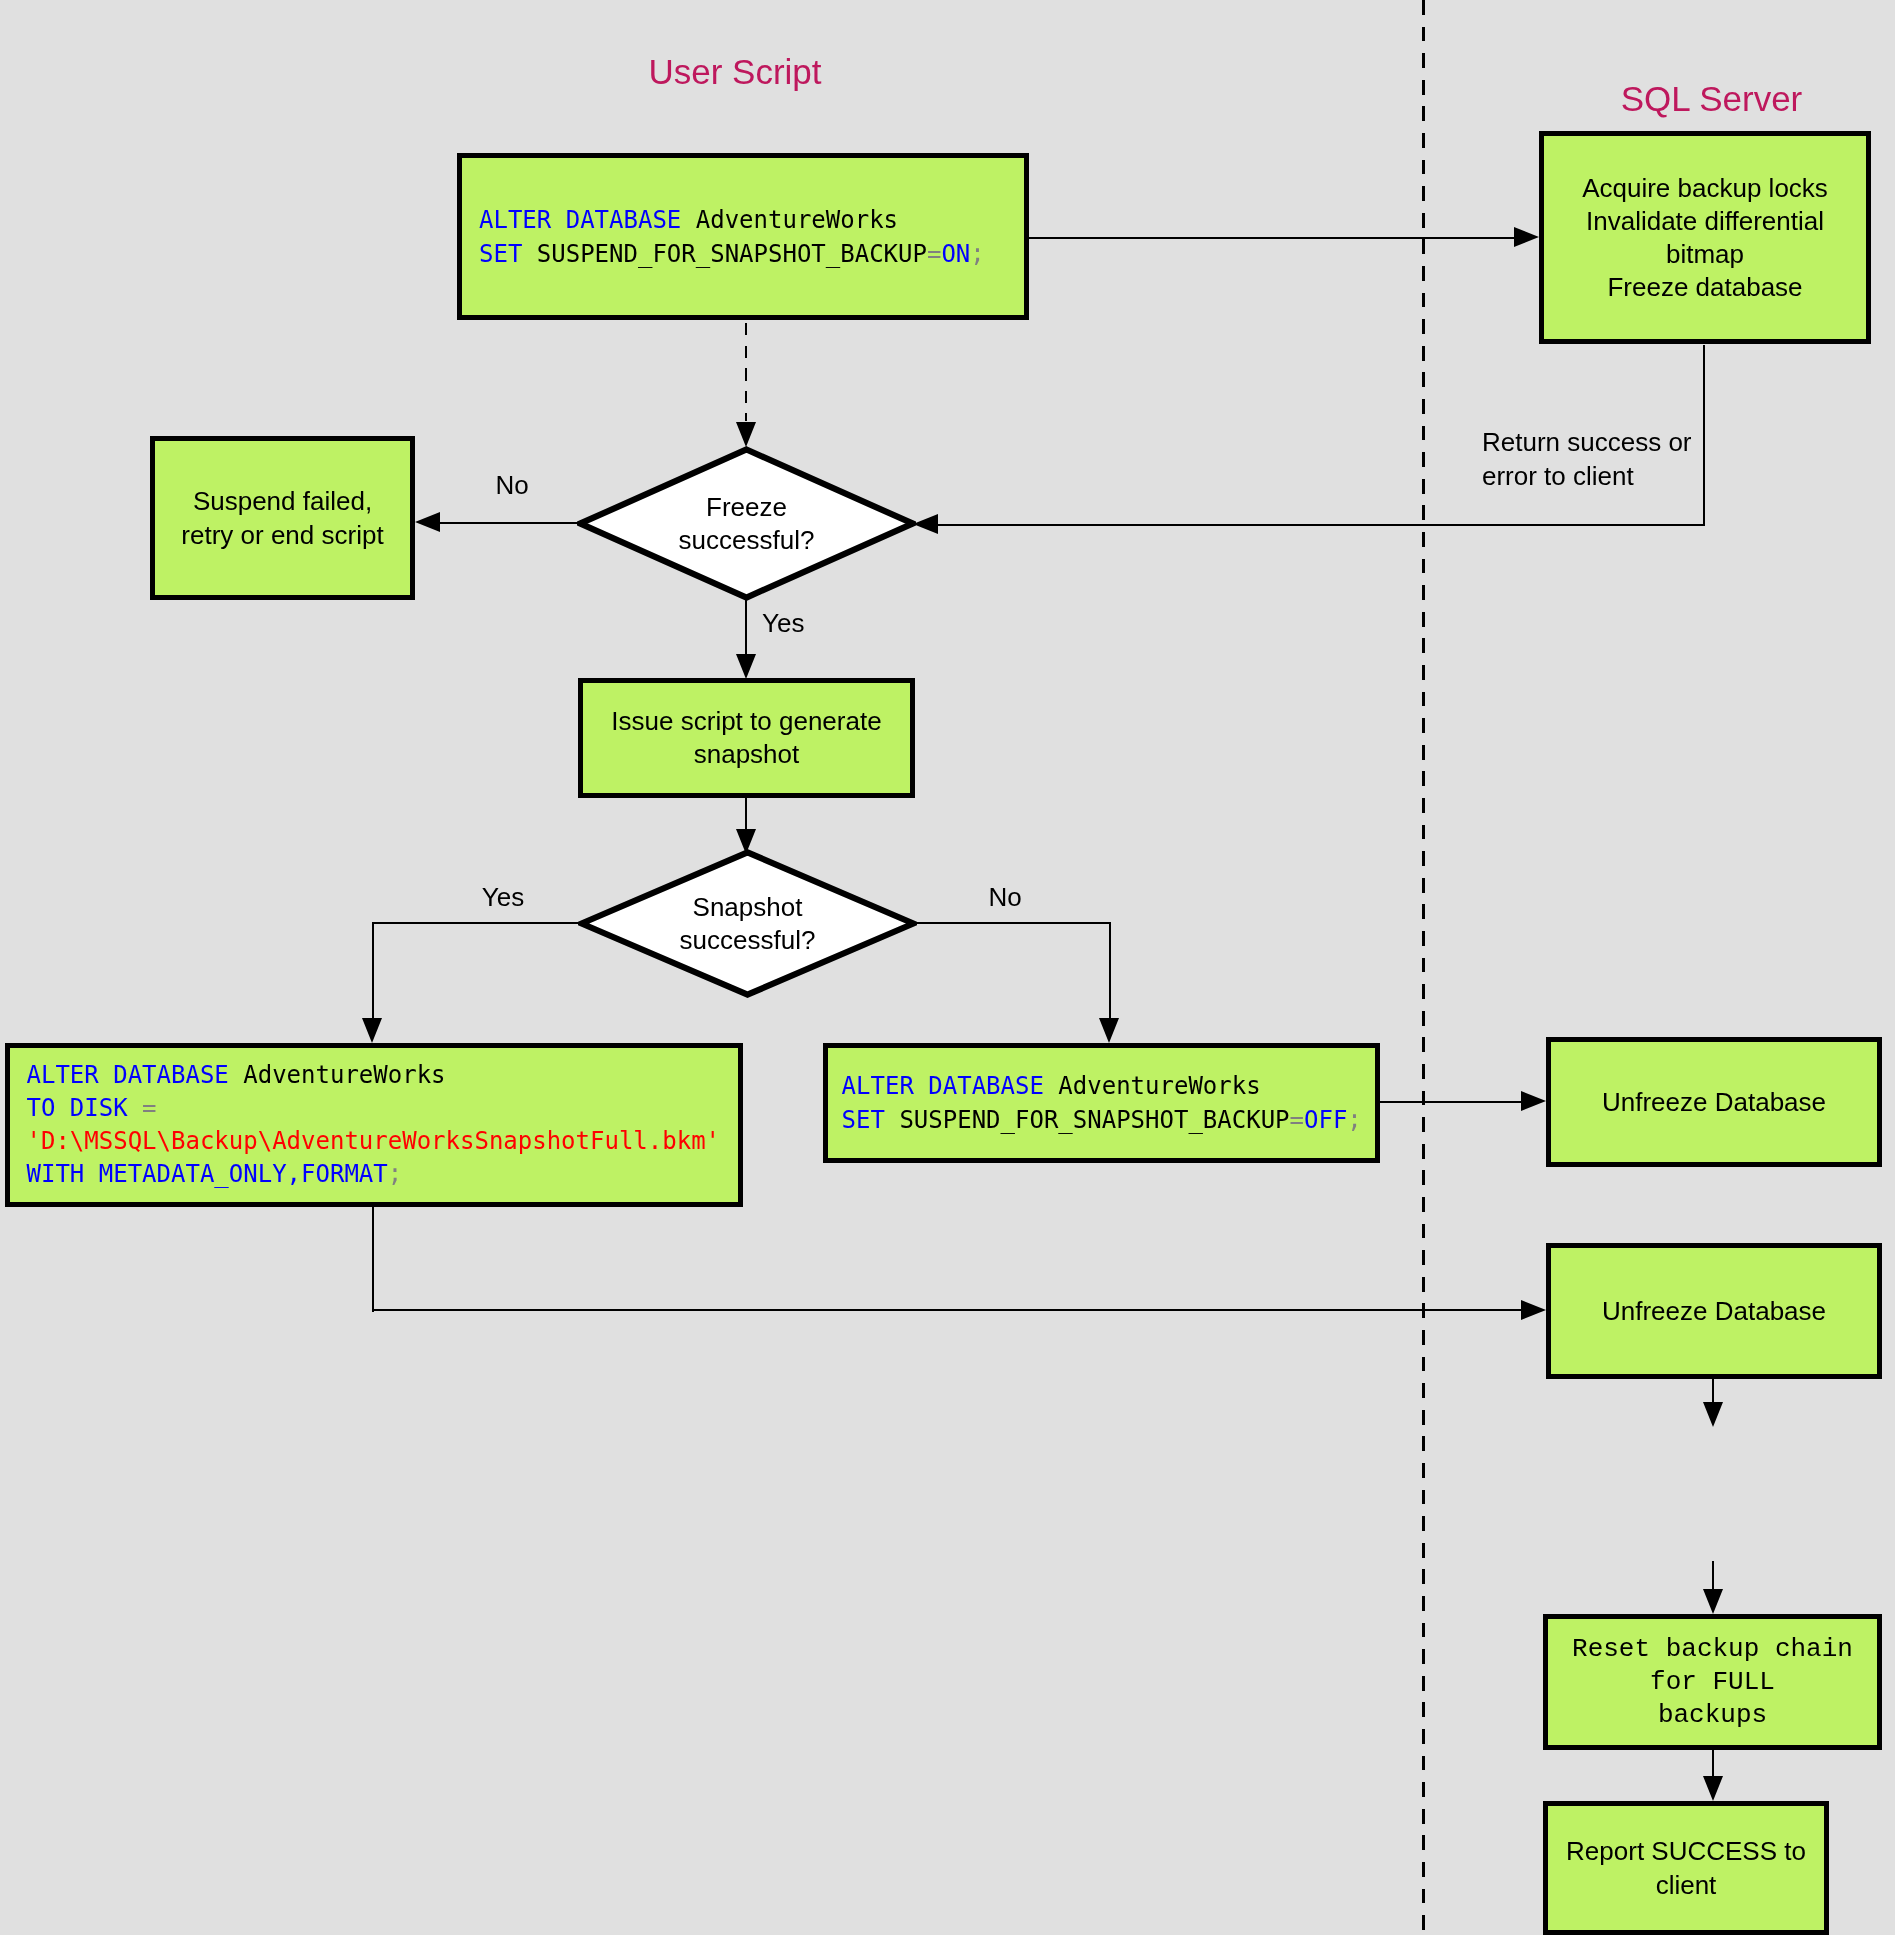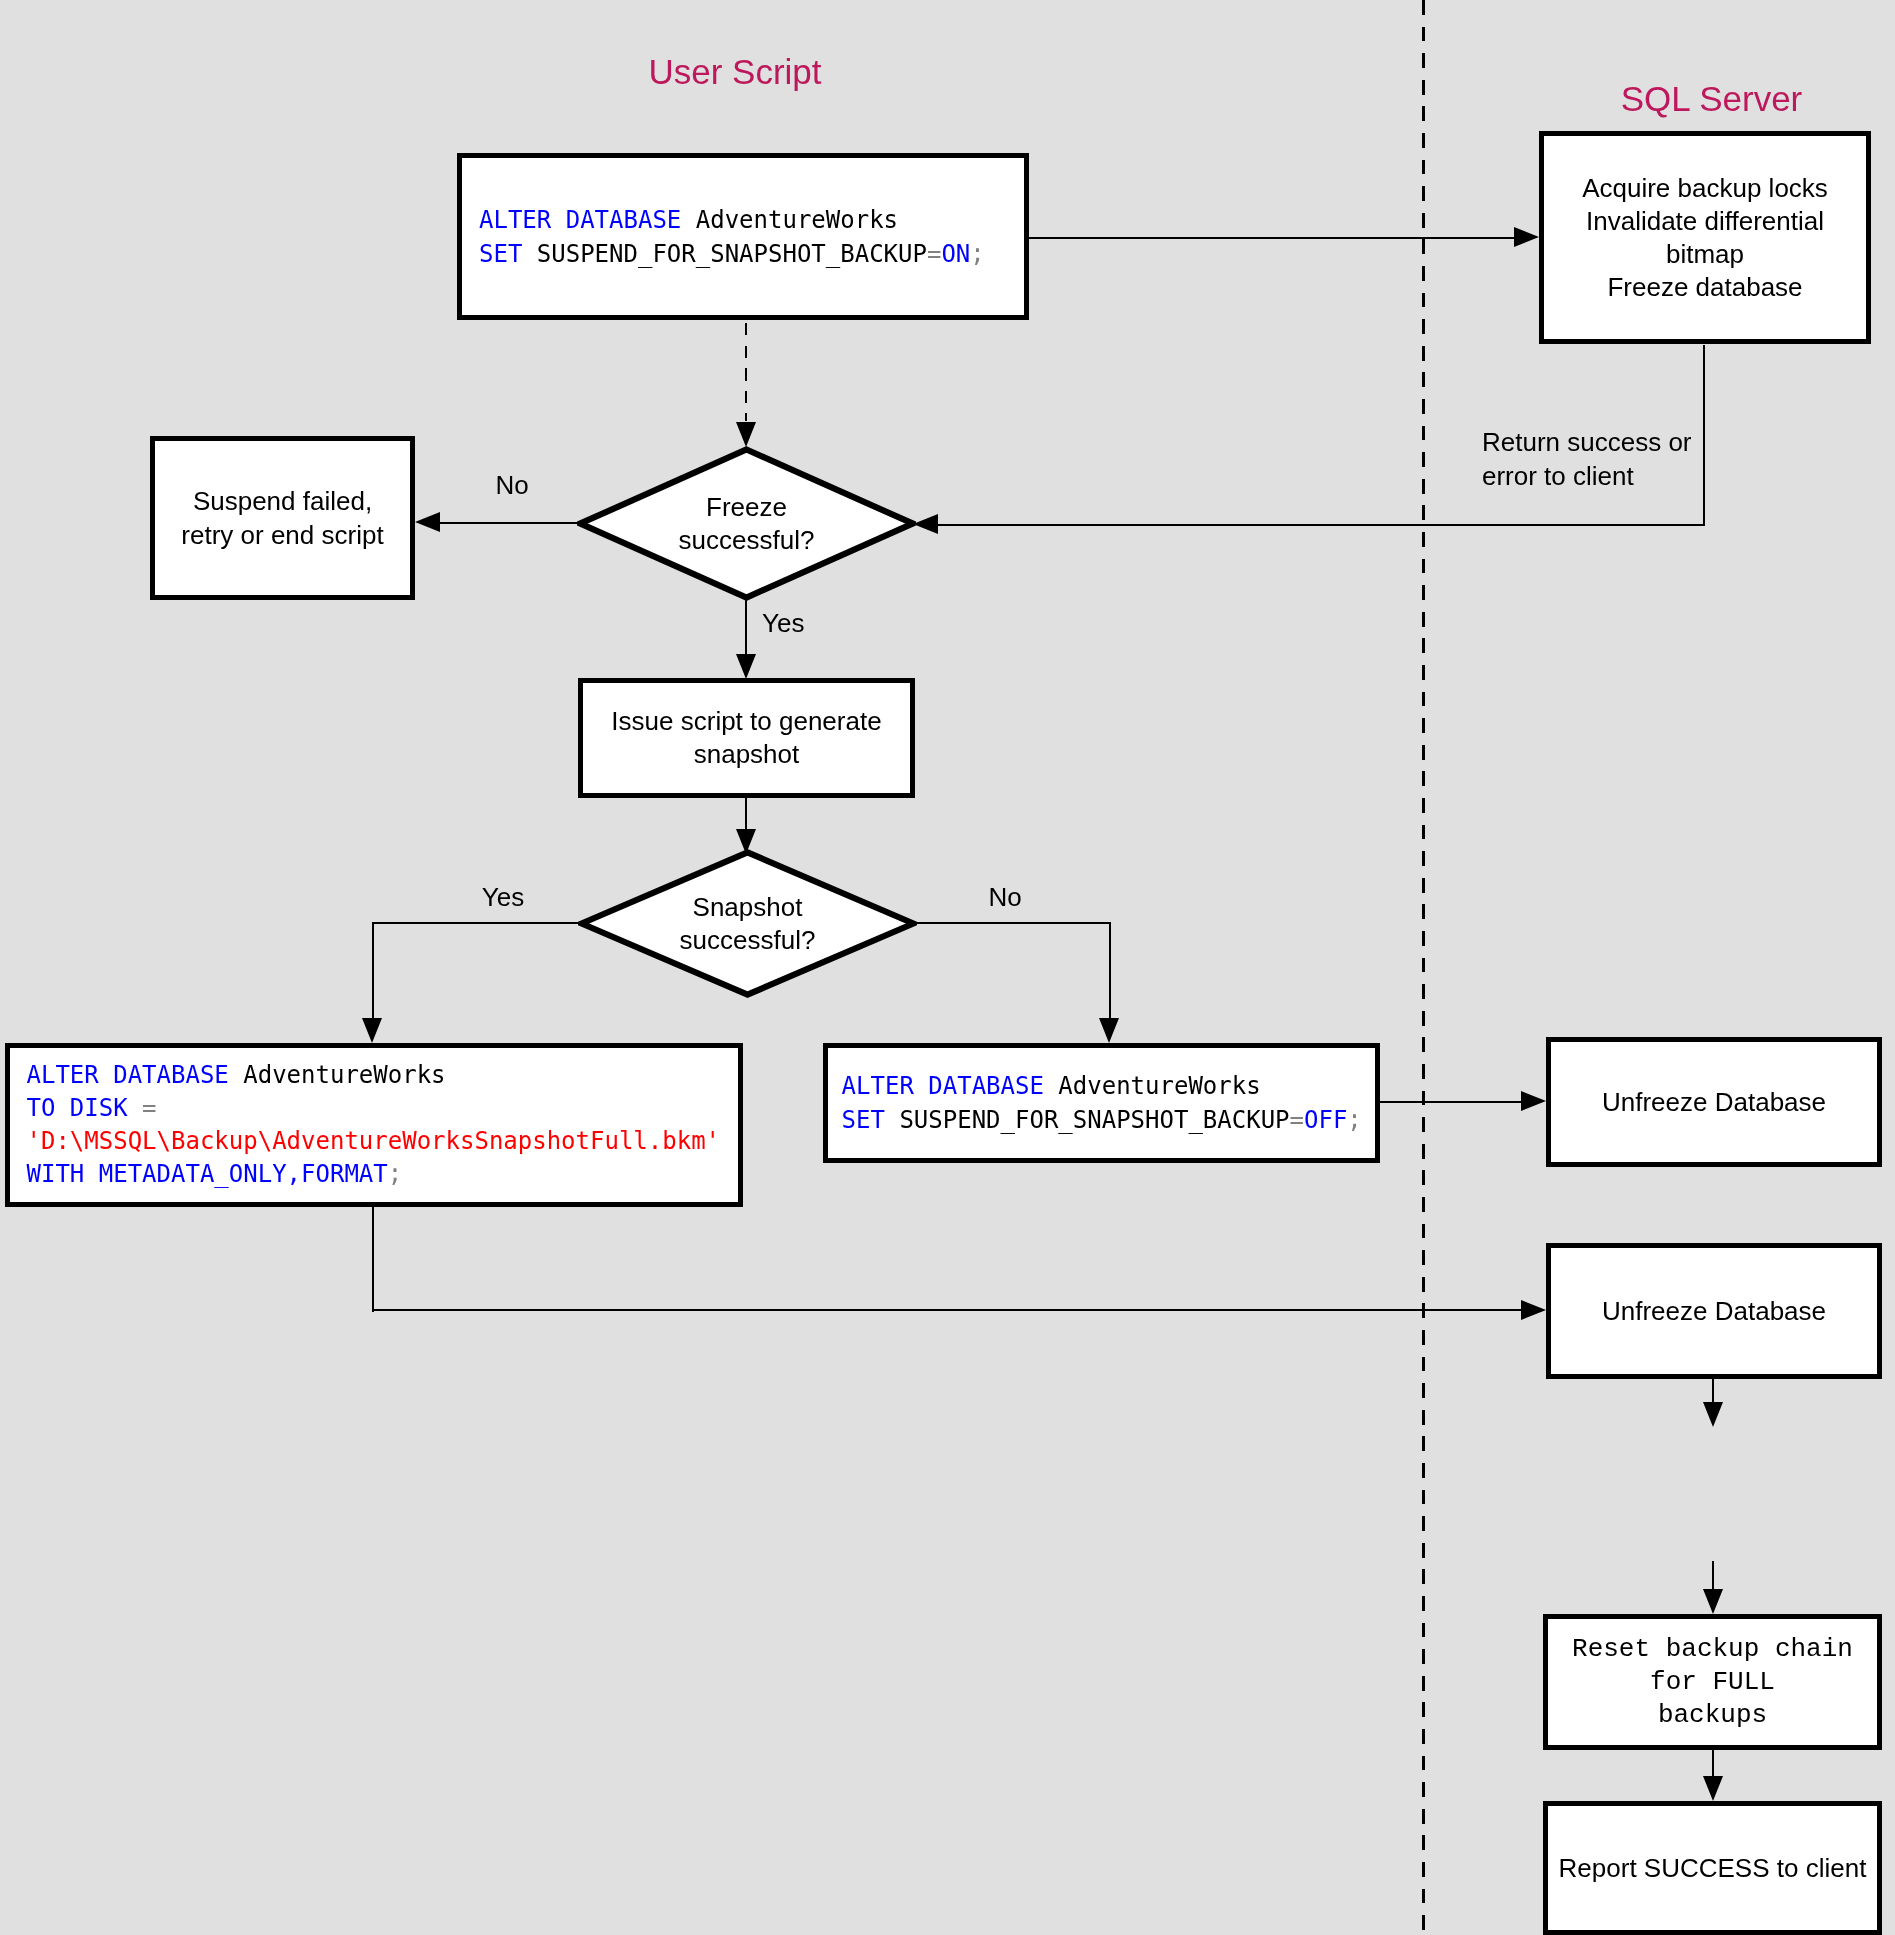--- a/index.html
+++ b/index.html
@@ -1,19 +1,19 @@
 <!DOCTYPE html>
 <html style="--bg: #e0e0e0; --line: #000000; --keyword: #0000ff; --plain: #000000; --operator: #808080; --string: #ff0000;font-size:9px"><head>
 <meta charset="utf-8">
 <style>
   html,body{margin:0;padding:0;}
   body{font-family:"Liberation Sans",sans-serif;}
   .canvas{position:relative;width:1895px;height:1936px;background:var(--bg,#e0e0e0);overflow:hidden;}
   .title{position:absolute;font-size:35px;color:#be185d;text-align:center;}
-  .box{position:absolute;background:#ffffff;border:5.1px solid #000;display:flex;flex-direction:column;
+  .box{position:absolute;background:#bef264;border:5.1px solid #000;display:flex;flex-direction:column;
        justify-content:center;align-items:center;text-align:center;font-size:26px;line-height:34px;color:#000;box-sizing:border-box;}
   .codebox{align-items:flex-start;text-align:left;font-family:"DejaVu Sans Mono",monospace;
        font-size:24px;line-height:34px;padding-left:17px;padding-right:23px;}
   .codebox .row{white-space:pre;}
   .kw{color:var(--keyword,#0000ff);}
   .pl{color:var(--plain,#000000);}
   .op{color:var(--operator,#808080);}
   .str{color:var(--string,#ff0000);}
   .line{position:absolute;background:var(--line,#000);}
   .dashedv{position:absolute;width:2.8px;background:repeating-linear-gradient(to bottom,#000 0 14.7px,transparent 14.7px 26.6px);}
@@ -151,18 +151,18 @@
   <div class="arr d" style="left:1703px;top:1589px;"></div>
 
   <div class="box" style="left:1543px;top:1614px;width:339px;height:136px;line-height:33px;font-family:Liberation Mono, monospace;">
     <div>Reset backup chain for FULL</div>
     <div>backups</div>
   </div>
 
   <div class="line" style="left:1712px;top:1749px;width:2.3px;height:29px;"></div>
   <div class="arr d" style="left:1703px;top:1776px;"></div>
 
-  <div class="box" style="left:1543px;top:1801px;width:339px;height:134px;">
+  <div class="box" style="left:1543px;top:1801px;width:286px;height:134px;">
     <div>Report SUCCESS to client</div>
   </div>
 
 </div>
 
 
 </body></html>

